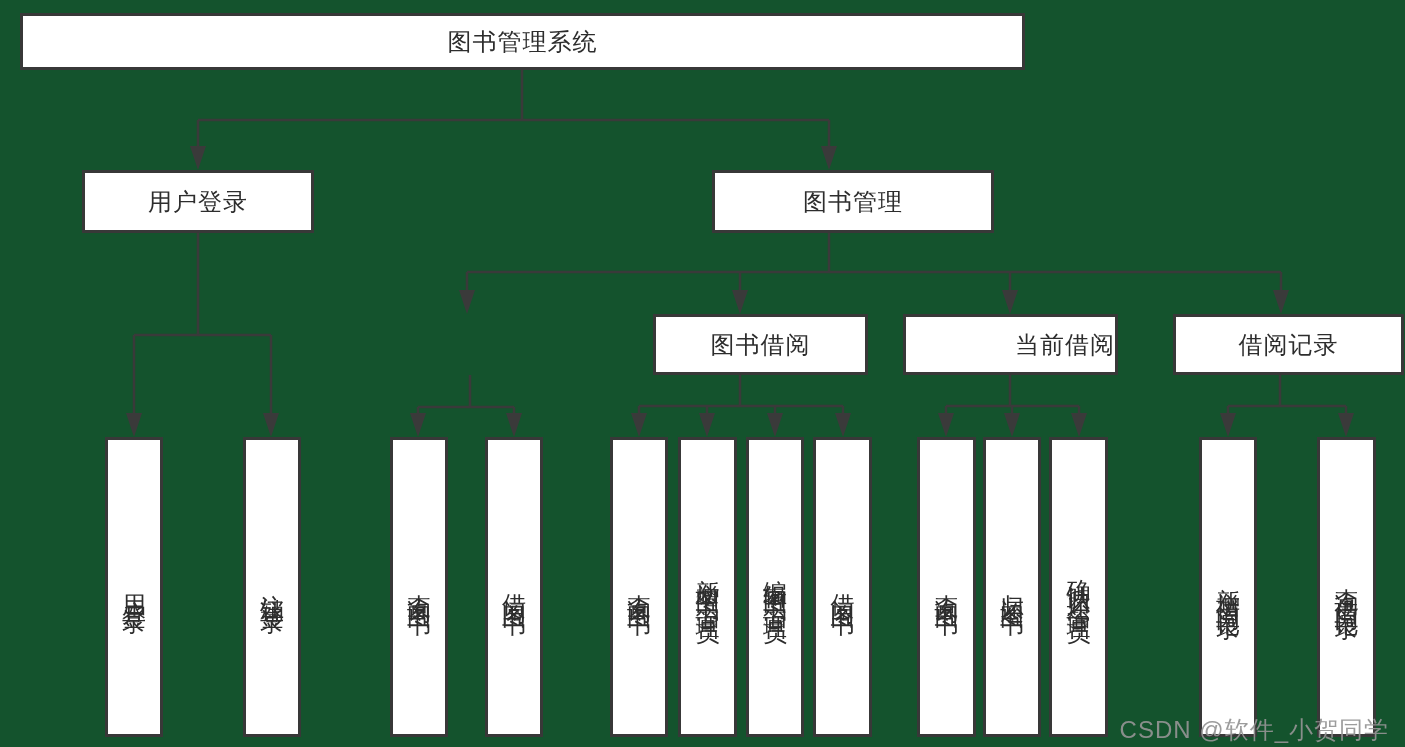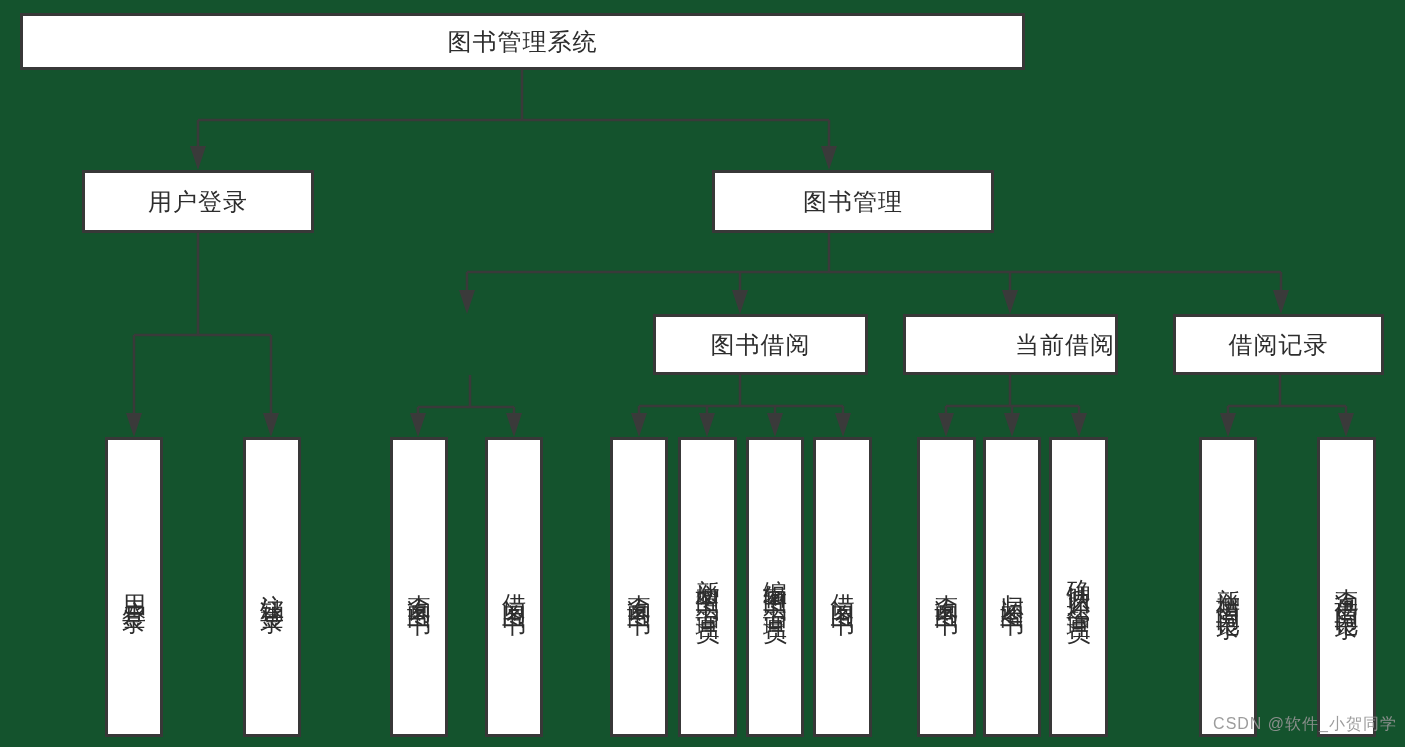--- a/index.html
+++ b/index.html
@@ -50,39 +50,39 @@
     line-height: 1;
     color: #2d2d2d;
   }
   
   #n-root            { left: 20px;   top: 13px;  width: 1005px; height: 57px; }
   #n-user-login      { left: 82px;   top: 170px; width: 232px;  height: 63px; }
   #n-book-mgmt       { left: 712px;  top: 170px; width: 282px;  height: 63px; }
   #n-new-book-rec    { left: 363px;  top: 314px; width: 215px;  height: 61px; }
   #n-book-borrow     { left: 633px;  top: 314px; width: 215px;  height: 61px; margin-left: 20px; }
   #n-current-borrow  { left: 903px;  top: 314px; width: 215px;  height: 61px; justify-content: flex-end; }
-  #n-borrow-records  { left: 1173px; top: 314px; width: 211px;  height: 61px; }
+  #n-borrow-records  { left: 1173px; top: 314px; width: 231px;  height: 61px; }
   #n-login-leaf      { left: 105px; }
   #n-logout-leaf     { left: 243px; }
   #n-rec-query       { left: 390px; }
   #n-rec-borrow      { left: 485px; }
   #n-bb-query        { left: 610px; }
   #n-bb-add          { left: 678px; width: 59px; }
   #n-bb-edit         { left: 746px; }
   #n-bb-borrow       { left: 813px; width: 59px; }
   #n-cb-query        { left: 917px; width: 59px; }
   #n-cb-return       { left: 983px; }
   #n-cb-confirm      { left: 1049px; width: 59px; }
   #n-br-add          { left: 1199px; }
   #n-br-query        { left: 1317px; width: 59px; }
   #watermark {
     position: absolute;
-    right: 8px;
+    right: 16px;
     top: 714px;
-    font-size: 16px;
+    font-size: 24px;
     letter-spacing: 1px;
     color: rgba(148, 148, 148, 0.92);
     white-space: nowrap;
     z-index: 5;
   }
 </style>
 </head>
 <body>
 
 <div id="canvas">

